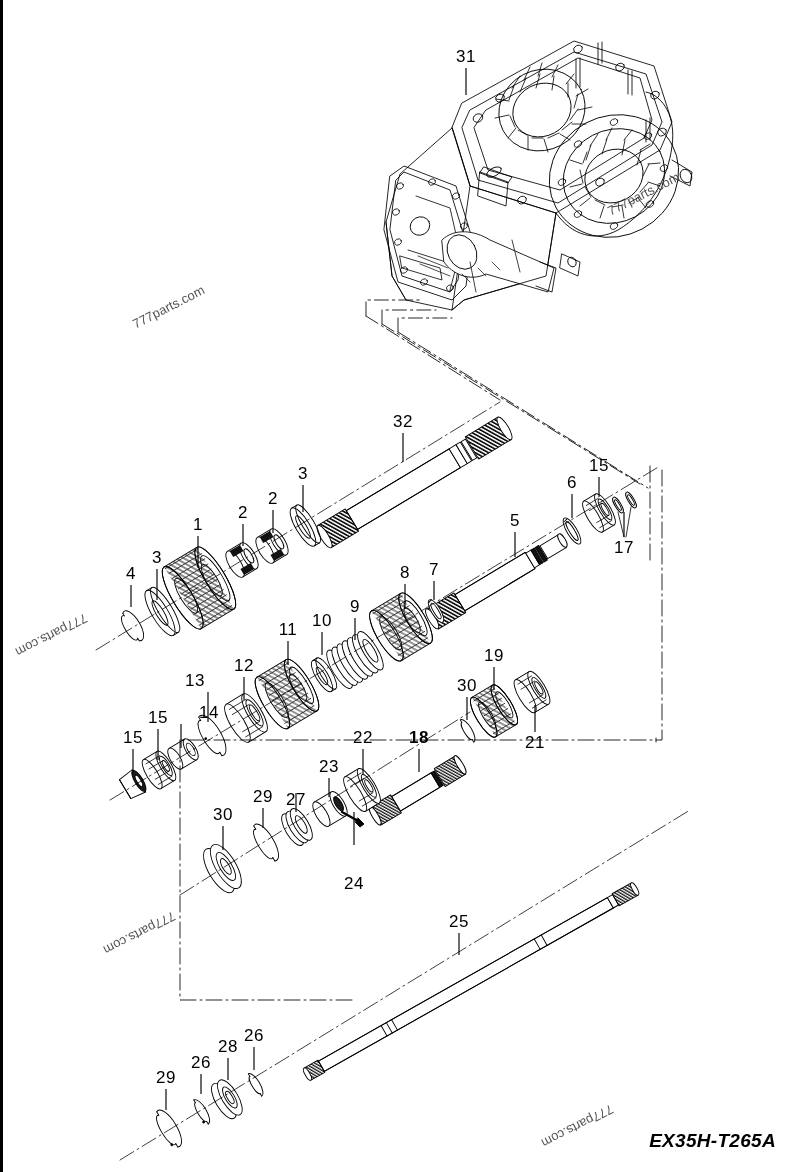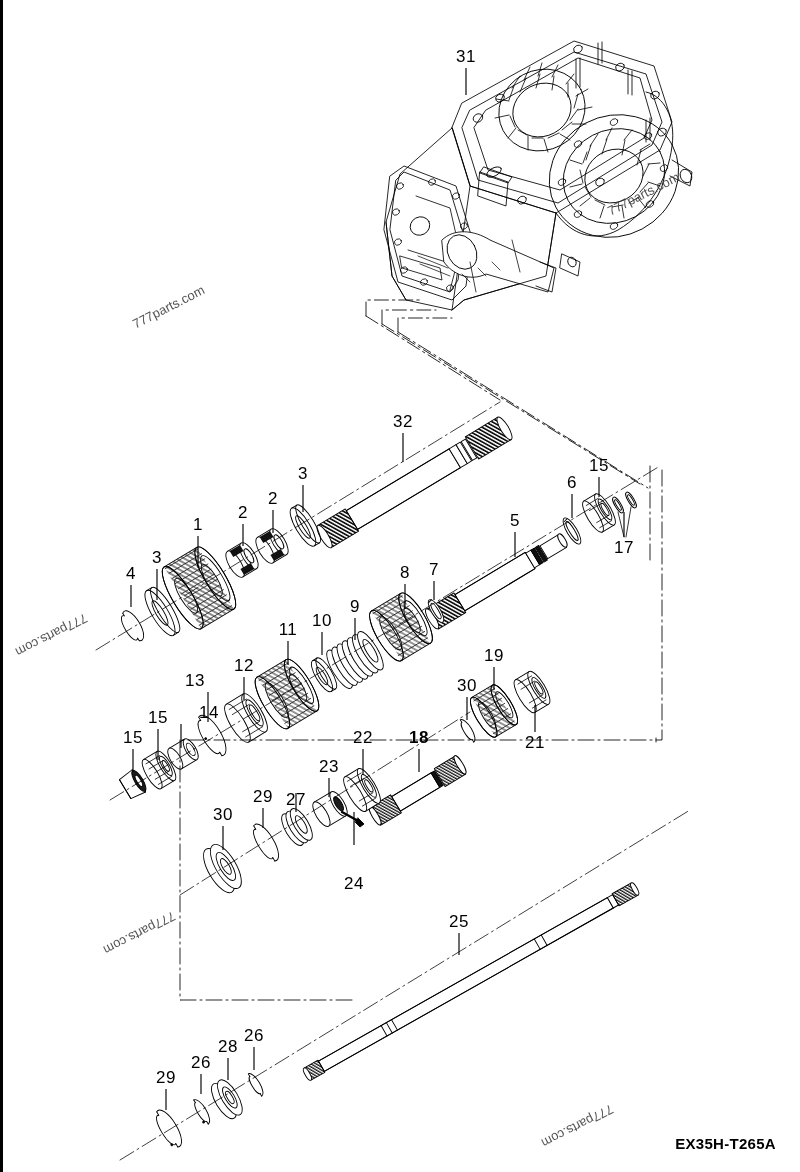--- a/index.html
+++ b/index.html
@@ -5,21 +5,21 @@
   html,body{margin:0;padding:0;background:#ffffff;}
   body{font-family:"Liberation Sans",sans-serif;}
   #page{position:relative;width:800px;height:1172px;background:#ffffff;overflow:hidden;}
   #page::before{content:"";position:absolute;left:0;top:0;width:3px;height:100%;background:#000;}
   .layer{position:absolute;left:0;top:0;width:800px;height:1172px;}
   .callout{position:absolute;font-family:"Liberation Sans",sans-serif;font-size:17px;color:#000;
            letter-spacing:.5px;white-space:nowrap;transform:translate(-50%,-50%);}
   .wm{position:absolute;font-family:"Liberation Sans",sans-serif;font-size:13px;color:#3a3a3a;
       white-space:nowrap;opacity:.88;}
   #partno{position:absolute;right:24px;bottom:20px;font-family:"Liberation Sans",sans-serif;
-          font-size:15px;font-weight:bold;color:#000;letter-spacing:.3px;}
+          font-size:19px;font-weight:bold;color:#000;letter-spacing:.3px;font-style:italic;}
 </style>
 </head>
 <body>
 
 <div id="page">
 
   <svg class="layer" viewBox="0 0 800 1172" xmlns="http://www.w3.org/2000/svg">
     <defs>
       <g id="splinepat">
         <rect width="100" height="100" fill="#fff"></rect>

